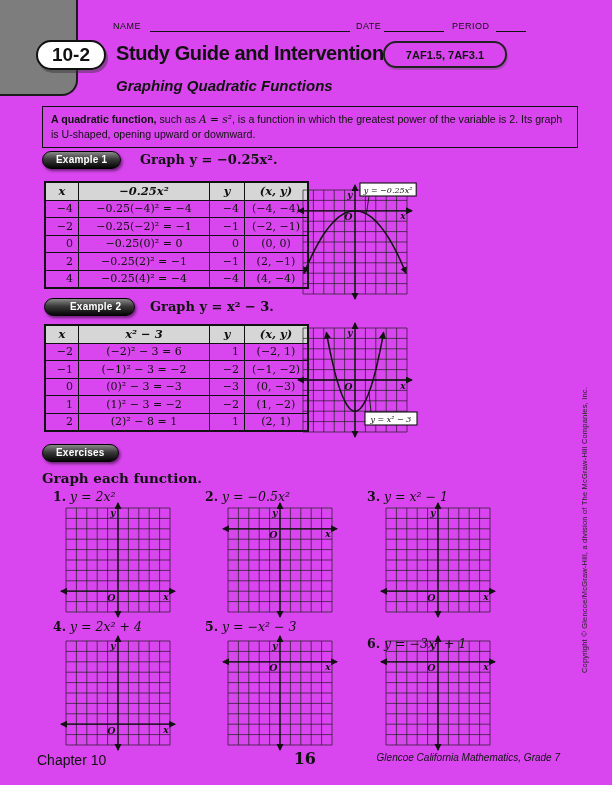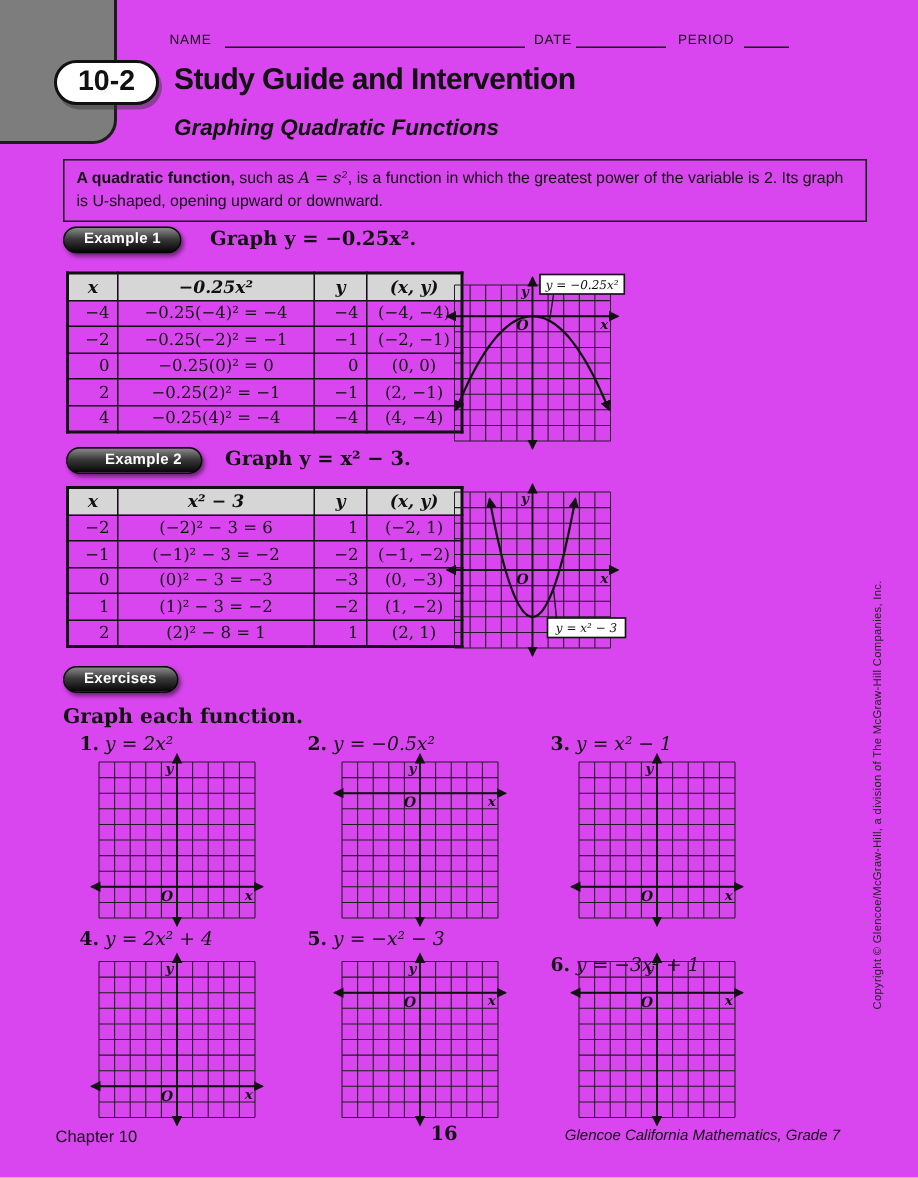--- a/index.html
+++ b/index.html
@@ -49,23 +49,23 @@
 
   svg.graph{width:128px;height:124px;overflow:visible;}
   svg .axlbl{font:italic bold 9px "DejaVu Serif",serif;text-anchor:end;fill:#111;}
   svg .olbl{font:italic bold 9.5px "DejaVu Serif",serif;text-anchor:end;fill:#111;}
   svg .callout{font:italic 8px "DejaVu Serif",serif;text-anchor:middle;fill:#111;}
 
   .instruction{font-family:"DejaVu Serif",serif;font-weight:bold;font-size:13.5px;}
   .exnum{font-family:"DejaVu Serif",serif;font-weight:bold;font-size:12.5px;}
   .exformula{font-family:"DejaVu Serif",serif;font-style:italic;font-size:12.5px;margin-left:4px;}
 
-  .footer-chapter{left:37px;top:752px;font-size:11px;}
-  .footer-page{left:276px;top:749px;width:40px;text-align:center;
-               font-family:"DejaVu Serif",serif;font-weight:bold;font-size:13px;}
+  .footer-chapter{left:37px;top:752px;font-size:14px;}
+  .footer-page{left:276px;top:749px;width:40px;text-align:right;
+               font-family:"DejaVu Serif",serif;font-weight:bold;font-size:16px;}
   .footer-book{left:330px;top:752px;width:230px;text-align:right;font-style:italic;font-size:10px;}
 
   .sidebar-copy{left:580px;top:673px;transform:rotate(-90deg);transform-origin:0 0;
                 white-space:nowrap;font-size:7.5px;letter-spacing:.2px;color:#222;}
 </style>
 </head>
 <body>
 
 <div class="page">
 
@@ -73,20 +73,21 @@
 
   <span class="abs hdr-lbl" style="left:113px;">NAME</span>
   <span class="abs hdr-line" style="left:150px;width:200px;"></span>
   <span class="abs hdr-lbl" style="left:356px;">DATE</span>
   <span class="abs hdr-line" style="left:384px;width:60px;"></span>
   <span class="abs hdr-lbl" style="left:452px;">PERIOD</span>
   <span class="abs hdr-line" style="left:496px;width:30px;"></span>
 
   <div class="abs lesson-pill">10-2</div>
   <div class="abs doc-title">Study Guide and Intervention</div>
+  <div class="abs standards-pill">7AF1.5, 7AF3.1</div>
   <div class="abs doc-subtitle">Graphing Quadratic Functions</div>
 
   <div class="abs concept-box"><span class="lead">A quadratic function,</span><span> such as </span><span class="var">A = s²</span><span>, is a function in which the greatest power of the variable is 2. Its graph is U-shaped, opening upward or downward.</span></div>
 
   <div class="abs pill-badge" style="left:42px;top:151px;">Example 1</div>
   <div class="abs prompt" style="left:140px;top:152px;">Graph y = −0.25x².</div>
 
   <table class="abs dtable" style="left:44px;top:181px;">
     <tbody>
         <tr>

